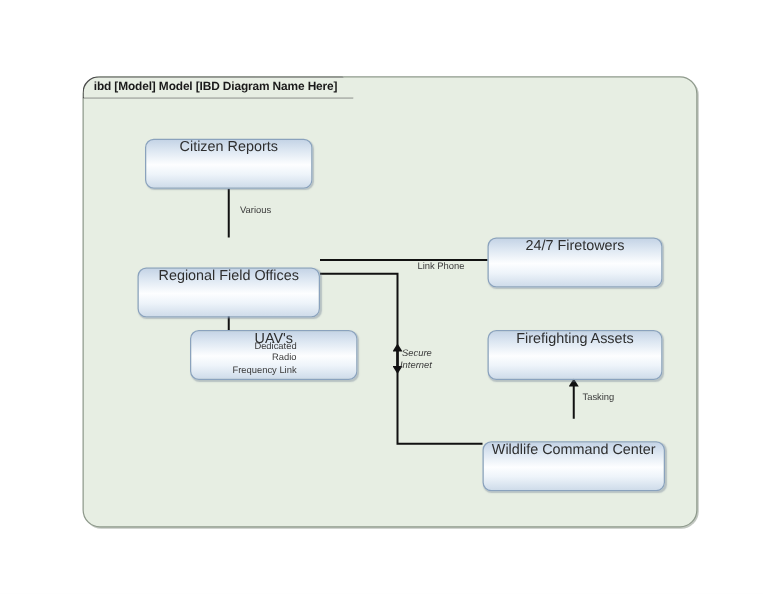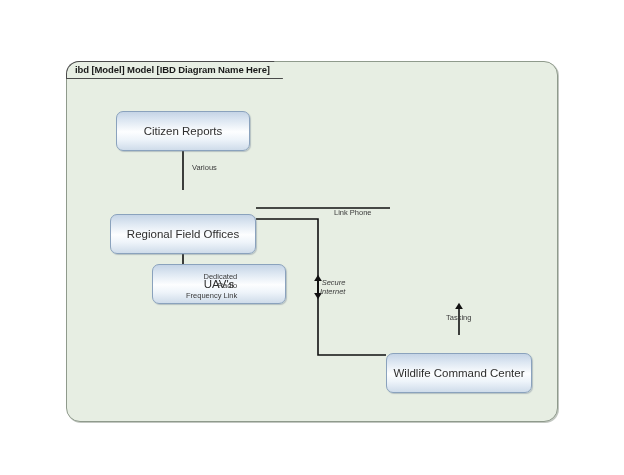--- a/index.html
+++ b/index.html
@@ -68,21 +68,20 @@
     border: 1px solid #8aa2bd;
     border-radius: 7px;
     background: linear-gradient(to bottom,
         #c5d4e6 0%,
         #dde7f2 22%,
         #fdfeff 52%,
         #eef4fa 72%,
         #cfdcea 100%);
     box-shadow: 1px 1px 1px rgba(110,125,145,0.40);
     display: flex;
-    align-items: center;
     justify-content: center;
     z-index: 4;
   }
   .block-label {
     font-size: 11.5px;
     color: #2e2e2e;
     text-align: center;
     line-height: 1.1;
     white-space: nowrap;
   }
@@ -101,21 +100,21 @@
     color: #3a3a3a;
     text-align: right;
     line-height: 1.25;
     white-space: pre-line;
     z-index: 5;
   }
   .lbl-various  { left: 192px; top: 163px; }
   .lbl-radio    { left: 186px; top: 234px; margin-top: 38px; }
   .lbl-cell     { left: 334px; top: 208px; }
   .lbl-secure   { left: 320px; top: 278px; font-style: italic; }
-  .lbl-tasking  { left: 446px; top: 313px; }
+  .lbl-tasking  { left: 466px; top: 313px; }
 
   svg.edges {
     position: absolute;
     left: 0; top: 0;
     width: 624px;
     height: 475px;
     z-index: 3;
     pointer-events: none;
   }
 </style>
@@ -162,21 +161,27 @@
   </div>
 
   <div class="block blk-regional">
     <span class="block-label">Regional Field Offices</span>
   </div>
 
   <div class="block blk-uav">
     <span class="block-label">UAV's</span>
   </div>
 
+  <div class="block blk-firetowers">
+    <span class="block-label">24/7 Firetowers</span>
+  </div>
 
+  <div class="block blk-firefight">
+    <span class="block-label">Firefighting Assets</span>
+  </div>
 
   <div class="block blk-wildlife">
     <span class="block-label">Wildlife Command Center</span>
   </div>
 
   <div class="conn-label lbl-various">Various</div>
 
   <div class="conn-label lbl-radio">Dedicated
 Radio
 Frequency Link</div>

